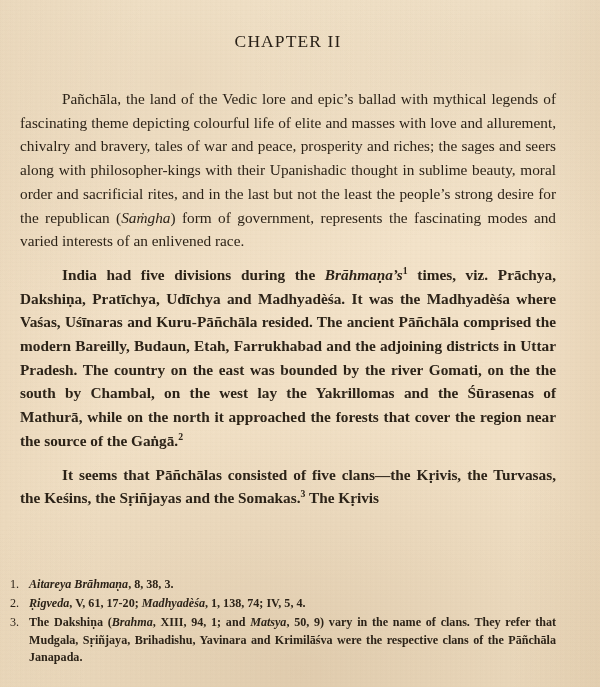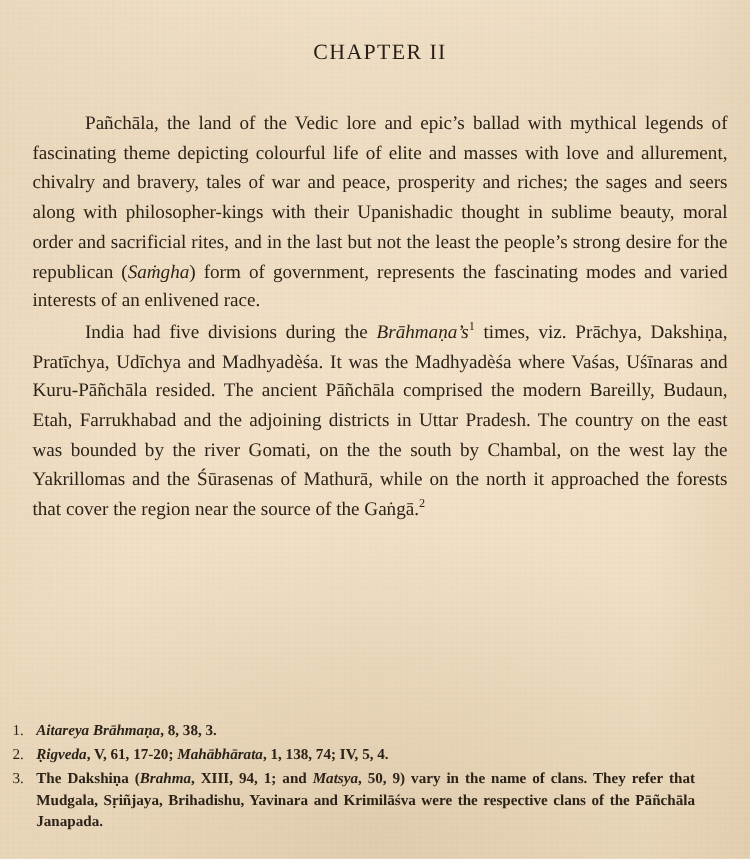--- a/index.html
+++ b/index.html
@@ -33,21 +33,21 @@
     inset: 0;
     opacity: 0.5;
     pointer-events: none;
     background-image:
       repeating-linear-gradient(0deg, rgba(150,120,85,0.045) 0px, rgba(150,120,85,0) 2px, rgba(150,120,85,0) 4px),
       repeating-linear-gradient(90deg, rgba(150,120,85,0.040) 0px, rgba(150,120,85,0) 3px, rgba(150,120,85,0) 5px);
   }
 
   .content {
     position: absolute;
-    left: 26px;
+    left: 10px;
     top: 0;
     width: 556px;
     height: 537px;
   }
 
   .chapter-label {
     text-align: center;
     font-size: 17.5px;
     letter-spacing: 1.1px;
     margin-top: 31px;
@@ -65,25 +65,26 @@
   }
 
   .body-text {
     margin-top: 35px;
     font-size: 15.3px;
     line-height: 23.7px;
     text-align: justify;
     color: #2c2318;
   }
   p.para {
-    margin: 0;
+    margin: 10px;
     text-indent: 42px;
   }
   p.para + p.para {
     margin-top: 1px;
+    font-weight: bold;
   }
 
   sup {
     font-size: 0.64em;
     vertical-align: super;
     line-height: 0;
   }
   i { font-style: italic; }
 
   .footnotes {
@@ -122,34 +123,35 @@
 
   <div class="chapter-label">CHAPTER II</div>
 
 
   <div class="body-text">
 
     <p class="para"><span>Pañchāla, the land of the Vedic lore and epic’s ballad with mythical legends of fascinating theme depicting colourful life of elite and masses with love and allurement, chivalry and bravery, tales of war and peace, prosperity and riches; the sages and seers along with philosopher-kings with their Upanishadic thought in sublime beauty, moral order and sacrificial rites, and in the last but not the least the people’s strong desire for the republican (</span><i>Saṁgha</i><span>) form of government, represents the fascinating modes and varied interests of an enlivened race.</span></p>
 
     <p class="para"><span>India had five divisions during the </span><i>Brāhmaṇa’s</i><sup>1</sup><span> times, viz. Prāchya, Dakshiṇa, Pratīchya, Udīchya and Madhyadèśa. It was the Madhyadèśa where Vaśas, Uśīnaras and Kuru-Pāñchāla resided. The ancient Pāñchāla comprised the modern Bareilly, Budaun, Etah, Farrukhabad and the adjoining districts in Uttar Pradesh. The country on the east was bounded by the river Gomati, on the the south by Chambal, on the west lay the Yakrillomas and the Śūrasenas of Mathurā, while on the north it approached the forests that cover the region near the source of the Gaṅgā.</span><sup>2</sup></p>
 
+    <p class="para"><span>It seems that Pāñchālas consisted of five clans—the Kṛivis, the Turvasas, the Keśins, the Sṛiñjayas and the Somakas.</span><sup>3</sup><span> The Kṛivis</span></p>
 
   </div>
 </div>
 
 <div class="footnotes">
 
   <div class="fn">
     <span class="fn-num">1.</span>
     <span class="fn-text last"><i>Aitareya Brāhmaṇa</i><span>, 8, 38, 3.</span></span>
   </div>
 
   <div class="fn">
     <span class="fn-num">2.</span>
-    <span class="fn-text last"><i>Ṛigveda</i><span>, V, 61, 17-20; </span><i>Mahābhārata</i><span>, 1, 138, 74; IV, 5, 4.</span></span>
+    <span class="fn-text last"><i>Ṛigveda</i><span>, V, 61, 17-20; </span><i>Madhyadèśa</i><span>, 1, 138, 74; IV, 5, 4.</span></span>
   </div>
 
   <div class="fn">
     <span class="fn-num">3.</span>
     <span class="fn-text"><span>The Dakshiṇa (</span><i>Brahma</i><span>, XIII, 94, 1; and </span><i>Matsya</i><span>, 50, 9) vary in the name of clans. They refer that Mudgala, Sṛiñjaya, Brihadishu, Yavinara and Krimilāśva were the respective clans of the Pāñchāla Janapada.</span></span>
   </div>
 
 </div>
 
 </body></html>

